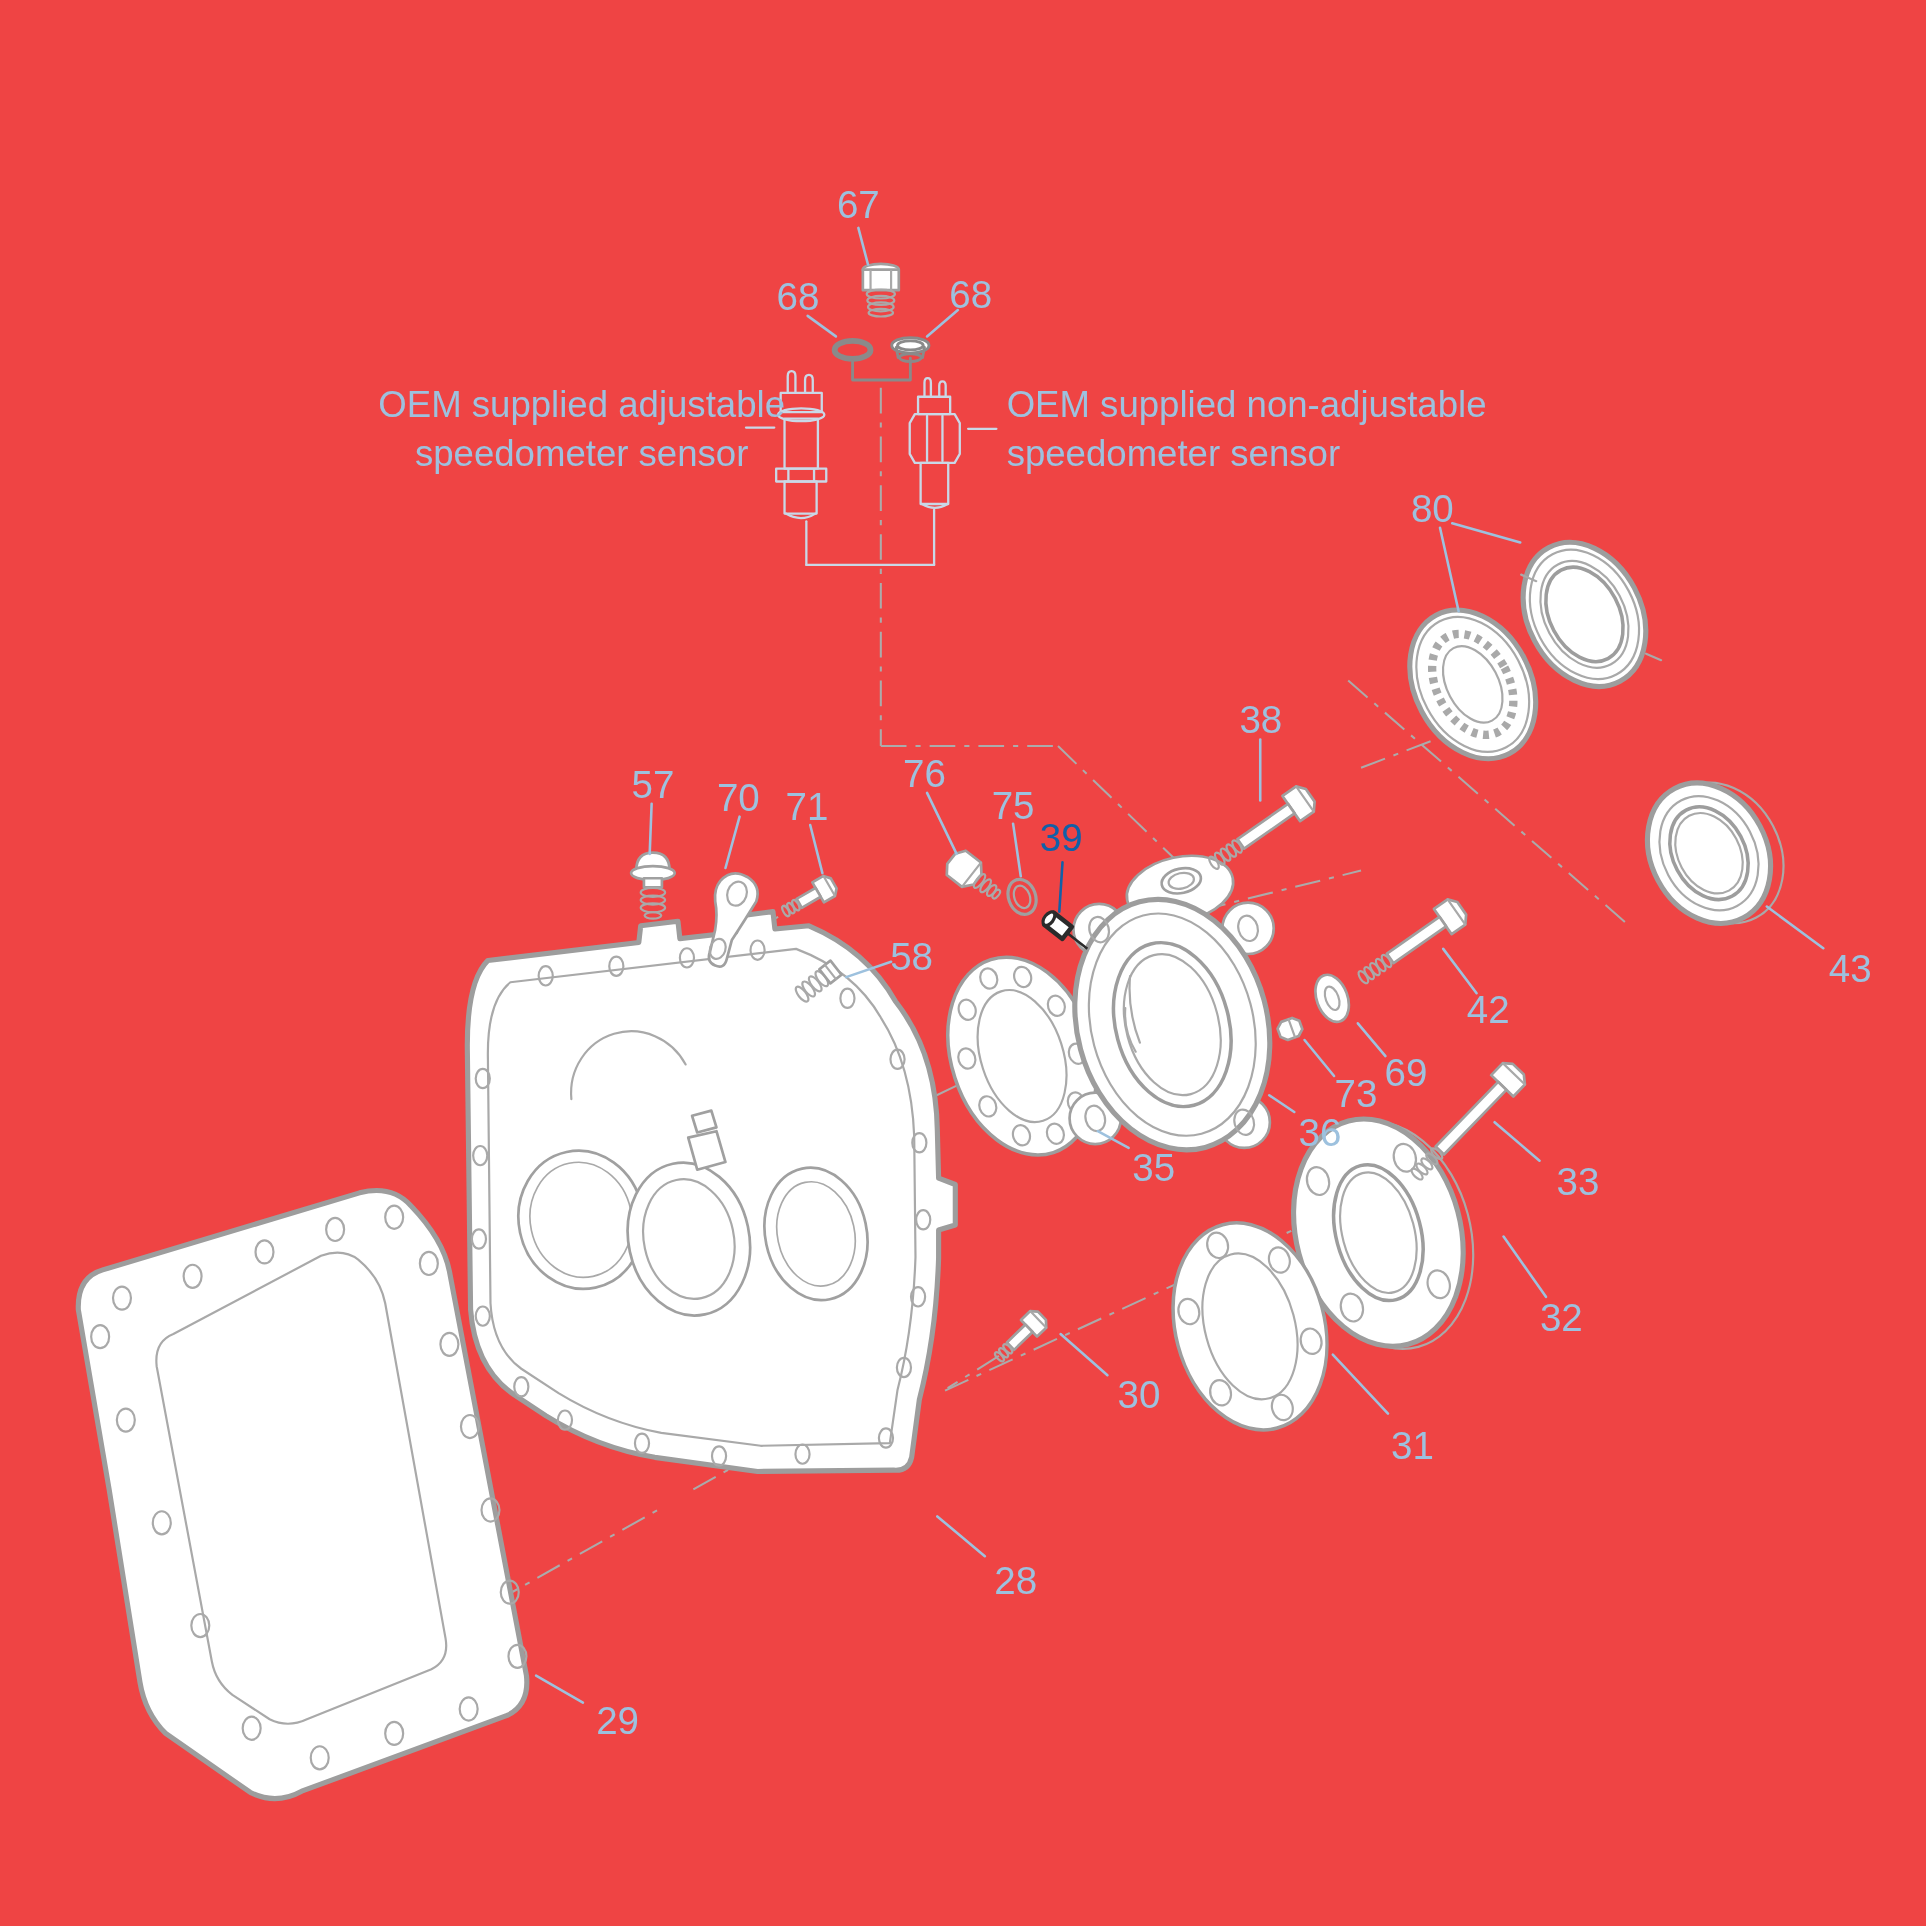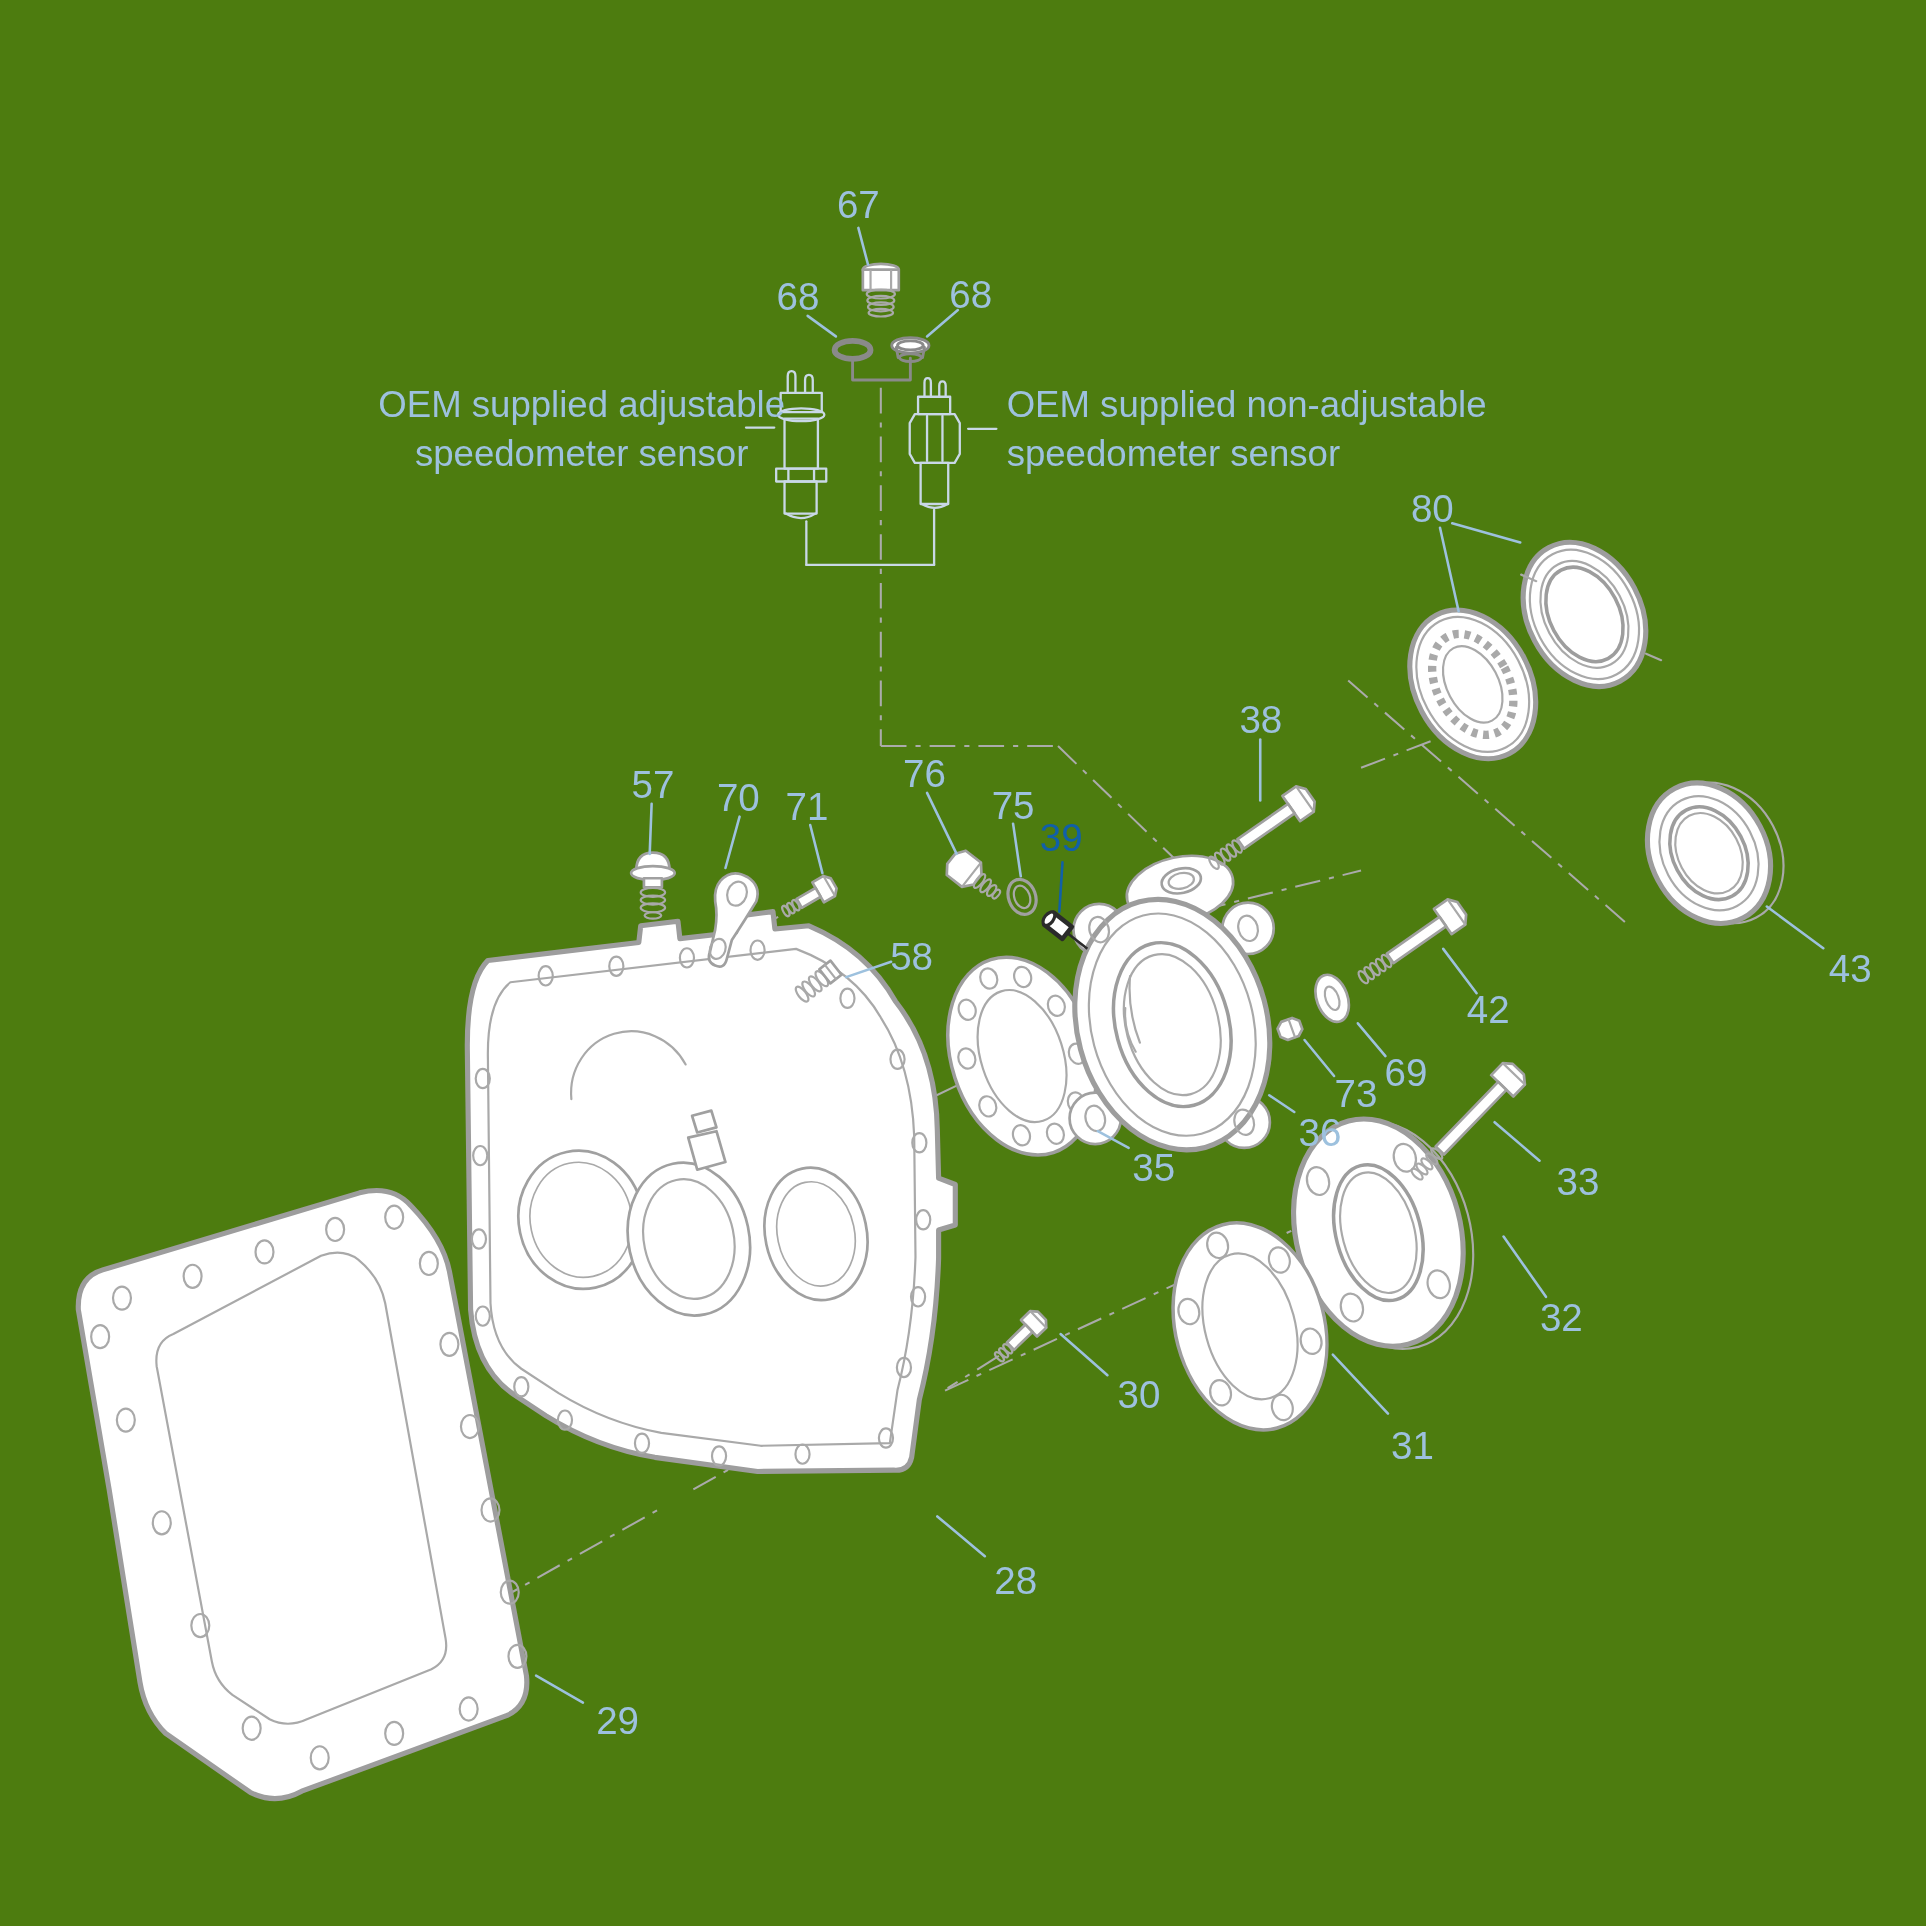--- a/index.html
+++ b/index.html
@@ -1,16 +1,16 @@
 <!DOCTYPE html>
 <html style="font-size:10.3px"><head>
 <meta charset="utf-8">
 <style>
   html,body{margin:0;padding:0;background:#ffffff;}
-  .stage{position:relative;width:1926px;height:1926px;background:#4d7c0f;overflow:hidden;
+  .stage{position:relative;width:1926px;height:1926px;background:#ef4444;overflow:hidden;
          font-family:"Liberation Sans", sans-serif;}
   svg{display:block}
   
   .o  {stroke:#9d9d9d;stroke-width:8;fill:#ffffff;stroke-linejoin:round;stroke-linecap:round;}
   .o2 {stroke:#9d9d9d;stroke-width:5.5;fill:#ffffff;stroke-linejoin:round;stroke-linecap:round;}
   .d  {stroke:#a9a9a9;stroke-width:3.4;fill:none;stroke-linejoin:round;stroke-linecap:round;}
   .df {stroke:#a0a0a0;stroke-width:4.2;fill:#ffffff;stroke-linejoin:round;stroke-linecap:round;}
   .thin{stroke:#a9a9a9;stroke-width:2.6;fill:none;}
   .dash{stroke:#ababab;stroke-width:3.2;fill:none;stroke-dasharray:40 14 8 14;}
   .dash2{stroke:#b0b0b0;stroke-width:2.6;fill:none;stroke-dasharray:28 11 6 11;}

